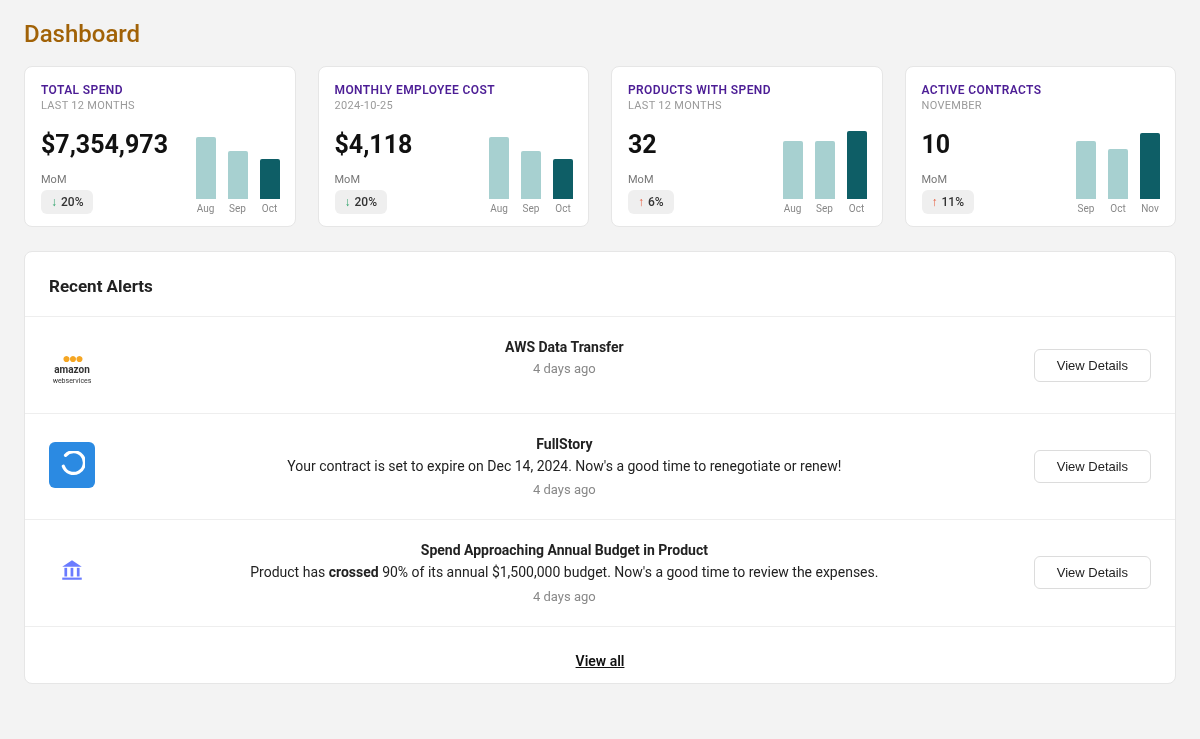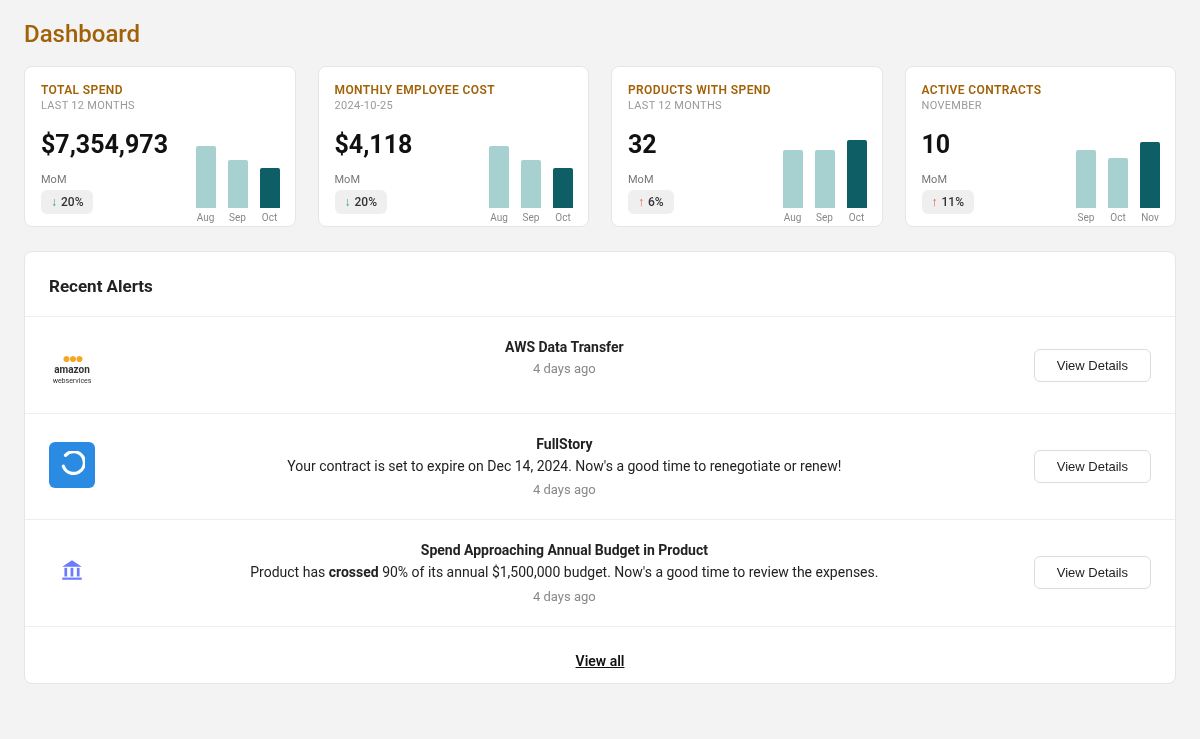--- a/index.html
+++ b/index.html
@@ -31,21 +31,21 @@
     padding: 16px 16px 12px 16px;
     display: flex;
     flex-direction: column;
     position: relative;
     min-height: 156px;
   }
   .card-title {
     font-size: 12px;
     font-weight: 600;
     letter-spacing: 0.4px;
-    color: #a16207;
+    color: #4c1d95;
     text-transform: uppercase;
   }
   .card-subtitle {
     font-size: 11px;
     color: #9a9a9a;
     margin-top: 2px;
     letter-spacing: 0.3px;
   }
   .card-value {
     font-size: 25px;
@@ -69,21 +69,21 @@
     font-weight: 500;
     color: #333;
     margin-top: 4px;
     width: fit-content;
   }
   .arrow-down { color: #2ea36a; }
   .arrow-up { color: #e75a3b; }
   .mini-chart {
     position: absolute;
     right: 14px;
-    bottom: 3px;
+    bottom: 12px;
     display: flex;
     gap: 10px;
     align-items: flex-end;
     height: 82px;
   }
   .bar-wrap { display:flex; flex-direction:column; align-items:center; width:22px; }
   .bar {
     width: 20px;
     background: #a7d0d0;
     border-radius: 2px 2px 0 0;

